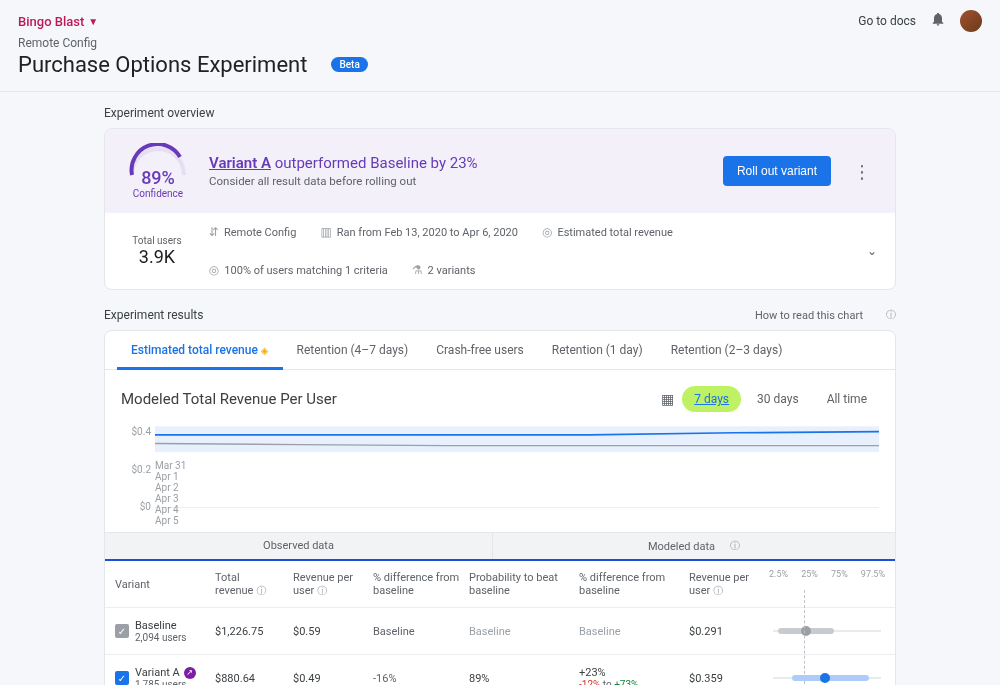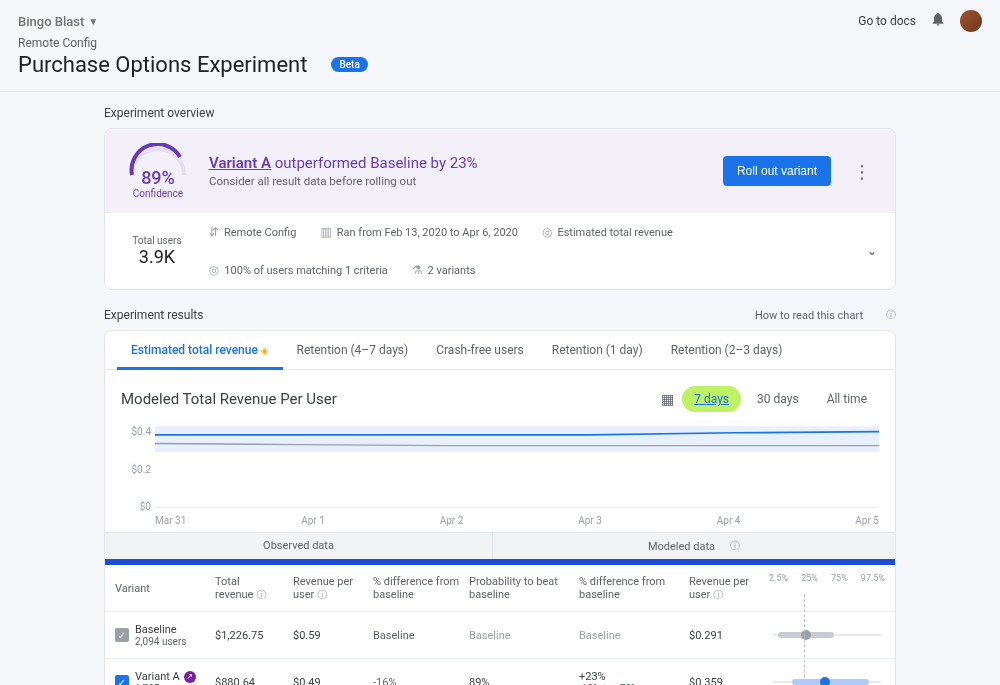--- a/index.html
+++ b/index.html
@@ -1,18 +1,18 @@
 <!DOCTYPE html>
 <html><head>
 <meta charset="utf-8">
 <style>
   * { box-sizing: border-box; margin: 0; padding: 0; }
   body { font-family: -apple-system, "Segoe UI", Roboto, Arial, sans-serif; background:#f5f7fa; color:#3c4043; font-size:12px; width:1000px; height:685px; overflow:hidden;}
   .topbar { display:flex; align-items:center; justify-content:space-between; padding:10px 18px 0 18px;}
-  .project { color:#737373; font-weight:500; font-size:13px; display:flex; align-items:center; gap:4px; cursor:pointer;}
+  .project { color:#be185d; font-weight:500; font-size:13px; display:flex; align-items:center; gap:4px; cursor:pointer;}
   .chev { font-size:10px;}
   .right-top { display:flex; align-items:center; gap:14px;}
   .docs-link { color:#3c4043; font-size:12px; cursor:pointer;}
   .bell { color:#5f6368; font-size:16px; position:relative;}
   .avatar { width:22px; height:22px; border-radius:50%; background:linear-gradient(135deg,#a0522d,#6b3a1c);}
   .header-area { padding:4px 18px 0 18px;}
   .breadcrumb { color:#5f6368; font-size:12px;}
   .page-title-row { display:flex; align-items:center; gap:24px; margin-top:2px;}
   .page-title { font-size:22px; color:#202124; font-weight:400;}
   .beta-badge { background:#1a73e8; color:#fff; font-size:10px; border-radius:10px; padding:2px 8px; font-weight:500;}
@@ -50,22 +50,22 @@
   .chart-head { display:flex; justify-content:space-between; align-items:center; padding:16px 16px 0 16px;}
   .chart-title { font-size:15px; color:#3c4043;}
   .range-ctrl { display:flex; align-items:center; gap:4px;}
   .cal-ic { color:#5f6368; font-size:14px; margin-right:4px;}
   .range-btn { padding:6px 12px; font-size:12px; color:#5f6368; border-radius:14px; cursor:pointer;}
   .range-btn.active { background:#bef264; color:#1a73e8;text-decoration:underline;}
   .chart-area { padding:10px 16px 4px 16px; height:120px; position:relative;}
   .ylabels { position:absolute; left:16px; top:14px; bottom:20px; width:30px; display:flex; flex-direction:column; justify-content:space-between; text-align:right; color:#9aa0a6; font-size:10px;}
   .plot { position:absolute; left:50px; right:16px; top:10px; bottom:24px; }
   .plot svg { width:100%; height:100%;}
-  .xlabels { position:absolute; left:50px; right:16px; bottom:6px; display:flex; justify-content:space-between; color:#9aa0a6; font-size:10px;}
-  .subhdr-row { display:flex; background:#f1f3f4; border-top:1px solid #e3e6ea; border-bottom:6px solid #1d4ed8;}
+  .xlabels { position:absolute; left:50px; right:16px; bottom:6px; display:flex; justify-content:space-between; color:#9aa0a6; font-size:10px;flex-direction:column;}
+  .subhdr-row { display:flex; background:#f1f3f4; border-top:1px solid #e3e6ea; border-bottom:2px solid #1d4ed8;}
   .subhdr-row > div { padding:6px 10px; font-size:11px; color:#5f6368; text-align:center;}
   .observed-hdr { flex:0 0 388px; border-right:1px solid #e3e6ea;}
   .modeled-hdr { flex:1; display:flex; align-items:center; justify-content:center; gap:12px;}
   .tbl { width:100%; font-size:11px; color:#3c4043;}
   .hdr-row, .data-row { display:flex; align-items:center; padding:8px 10px;}
   .hdr-row { color:#5f6368;}
   .data-row { border-top:1px solid #eceff1;}
   .col-variant { width:100px; display:flex; align-items:center; gap:6px;}
   .col-totrev { width:78px;}
   .col-revper { width:80px;}

